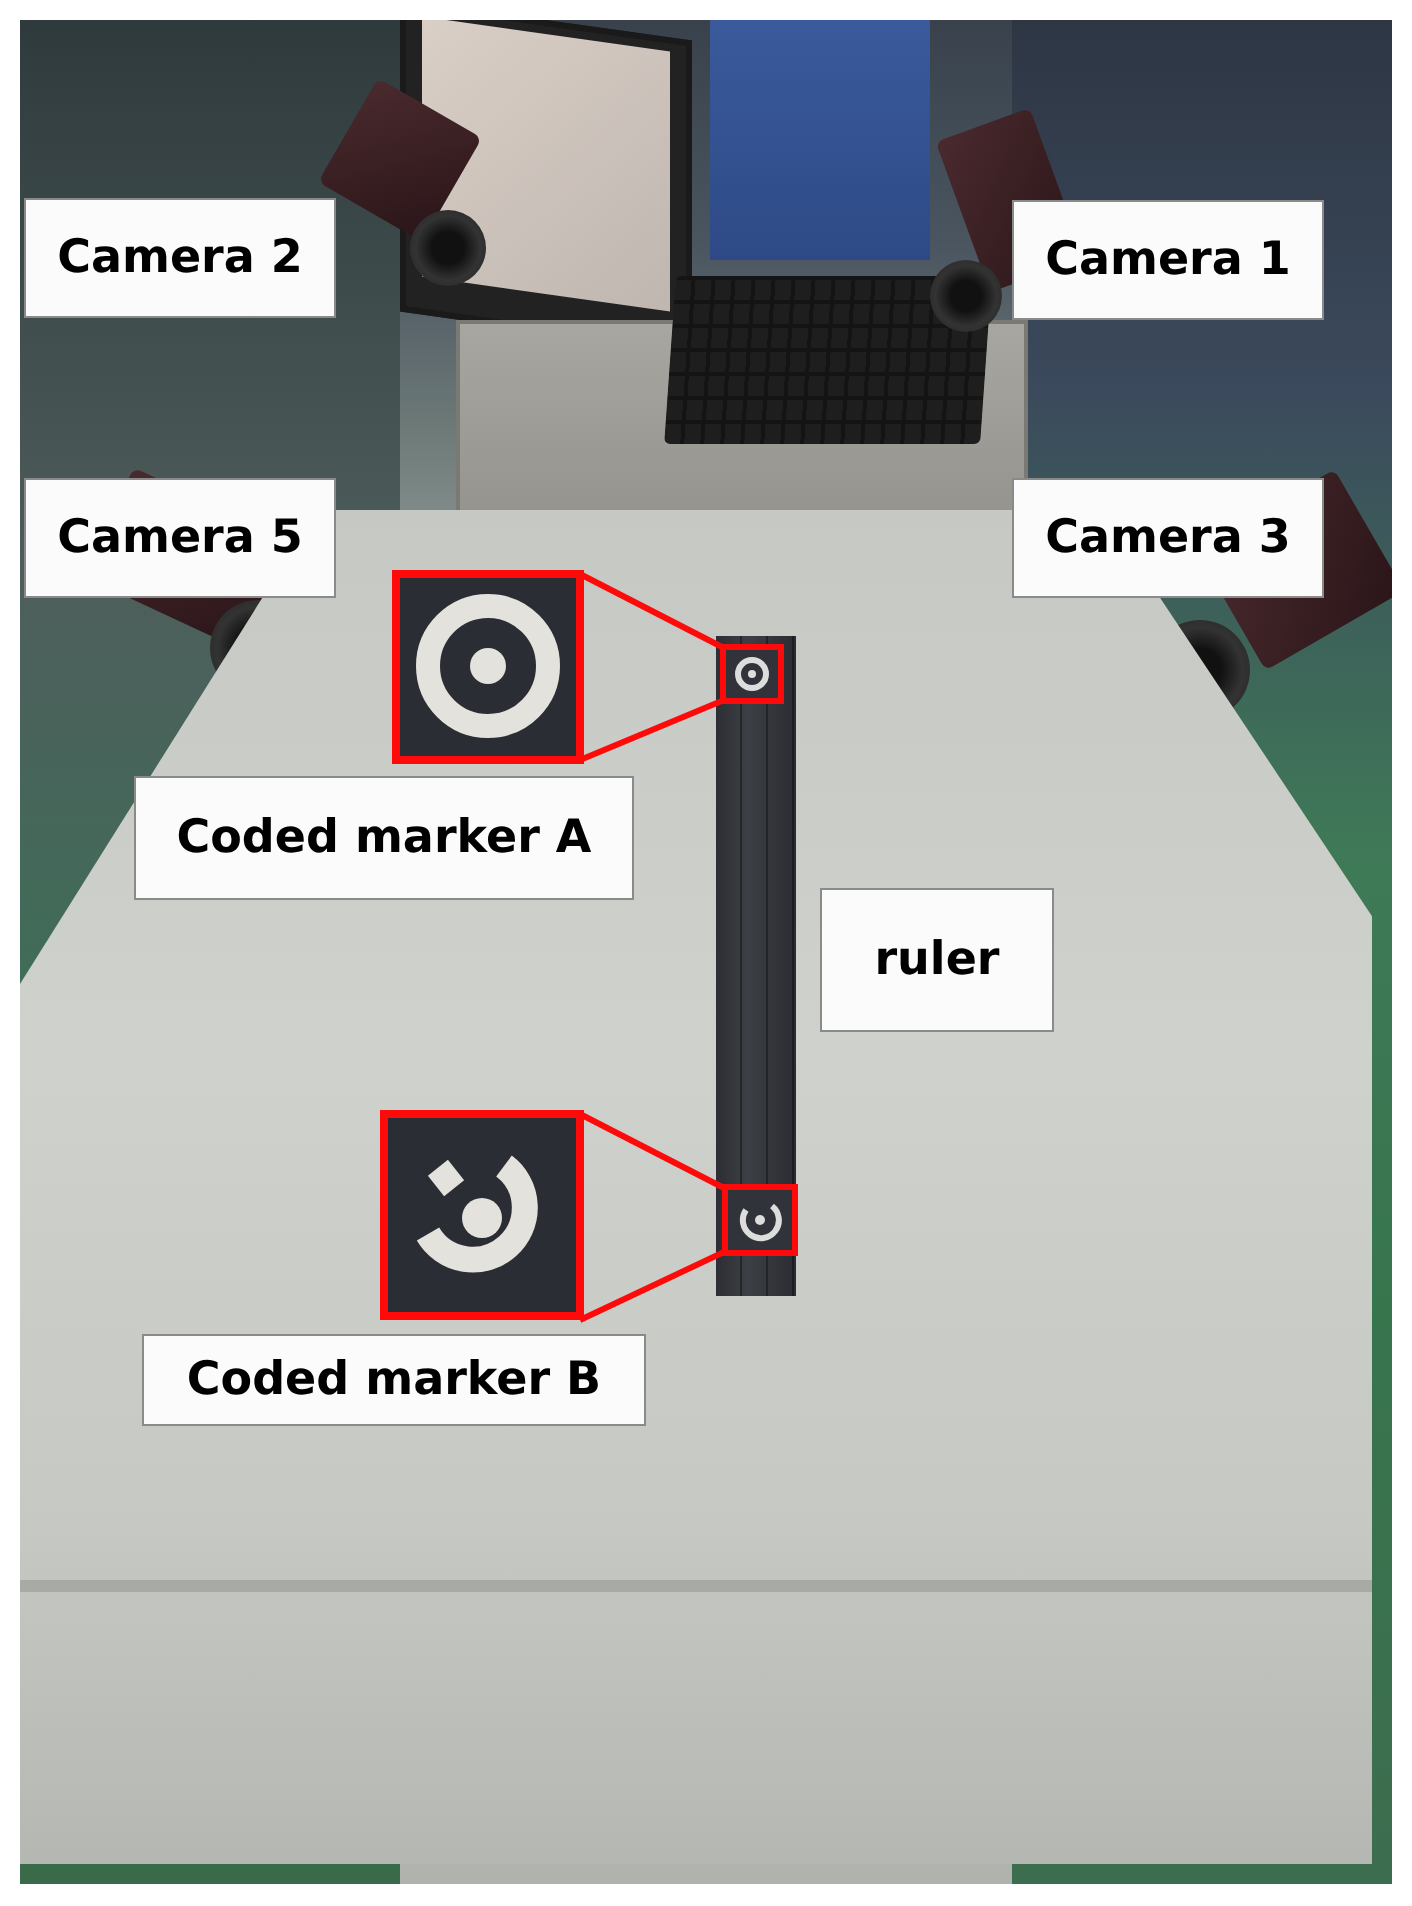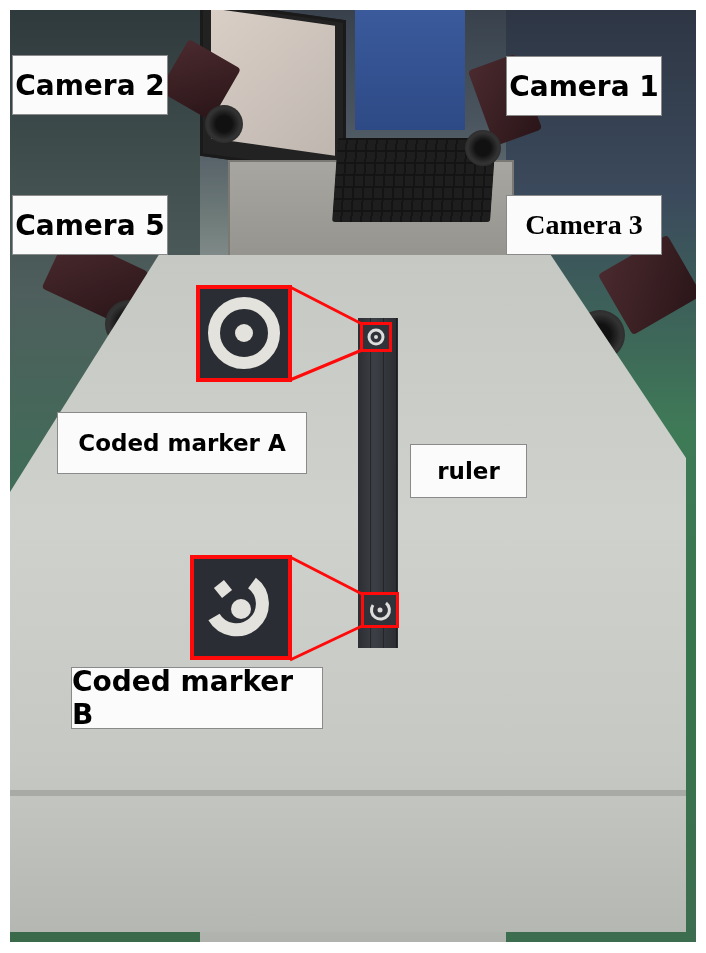--- a/index.html
+++ b/index.html
@@ -21,21 +21,21 @@
            clip-path: polygon(22% 0, 80% 0, 100% 30%, 100% 100%, 0 100%, 0 35%); }
   .table-edge { position:absolute; left:10px; top:790px; width:676px; height:6px; background:#a8aba5; }
   .ruler { position:absolute; left:358px; top:318px; width:40px; height:330px; background:linear-gradient(90deg,#2c2e33,#3c3f45 40%,#2a2c31); }
   .ruler::after { content:""; position:absolute; left:0; right:0; top:0; bottom:0;
                   background: repeating-linear-gradient(90deg, transparent 0 12px, rgba(0,0,0,.35) 12px 13px); }
   .cam { position:absolute; background:linear-gradient(135deg,#4a2a2e,#2a1518); border-radius:4px; }
   .lens { position:absolute; background:radial-gradient(circle,#111 30%,#333 60%,#222 100%); border-radius:50%; }
 
   .label { position:absolute; background:#fbfbfb; border:1px solid #8a8a8a; color:#000; font-weight:bold;
            display:flex; align-items:center; justify-content:center; font-family:"DejaVu Sans", sans-serif; box-sizing:border-box; }
-  .lbl-cam { width:156px; height:60px; font-size:28px; }
+  .lbl-cam { width:156px; height:60px; font-size:23px;margin-top:44px; }
 
   .inset { position:absolute; border:4px solid #ff0a0a; background:#2a2d33; box-sizing:border-box; }
   .marker-small { position:absolute; border:3px solid #ff0a0a; background:#303339; box-sizing:border-box; }
   svg.lines { position:absolute; left:0; top:0; width:706px; height:953px; pointer-events:none; }
 </style>
 </head>
 <body>
 
 <div class="photo">
   <div class="bg-left"></div>
@@ -92,16 +92,16 @@
   <svg width="94" height="97" viewBox="0 0 94 97">
     <path d="M58 24 A26 26 0 1 1 20 58" fill="none" stroke="#e4e2dc" stroke-width="13"></path>
     <path d="M24 34 L34 26" fill="none" stroke="#e4e2dc" stroke-width="13"></path>
     <circle cx="47" cy="50" r="10" fill="#e4e2dc"></circle>
   </svg>
 </div>
 
 <div class="label lbl-cam" style="left:12px;top:55px;">Camera 2</div>
 <div class="label lbl-cam" style="left:506px;top:56px;">Camera 1</div>
 <div class="label lbl-cam" style="left:12px;top:195px;">Camera 5</div>
-<div class="label lbl-cam" style="left:506px;top:195px;font-family:Liberation Serif, serif;">Camera 3</div>
-<div class="label" style="left:57px;top:388px;width:250px;height:62px;font-size:23px;margin-top:24px;">Coded marker A</div>
-<div class="label" style="left:410px;top:444px;width:117px;height:54px;font-size:23px;">ruler</div>
-<div class="label" style="left:71px;top:667px;width:252px;height:62px;font-size:28px;">Coded marker B</div>
+<div class="label lbl-cam" style="left:506px;top:195px;">Camera 3</div>
+<div class="label" style="left:67px;top:388px;width:250px;height:62px;font-size:23px;">Coded marker A</div>
+<div class="label" style="left:410px;top:444px;width:117px;height:72px;font-size:23px;">ruler</div>
+<div class="label" style="left:71px;top:667px;width:252px;height:46px;font-size:23px;">Coded marker B</div>
 
 </body></html>

